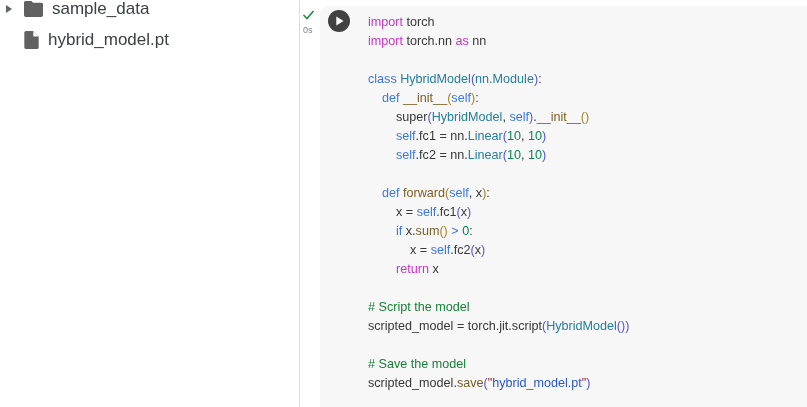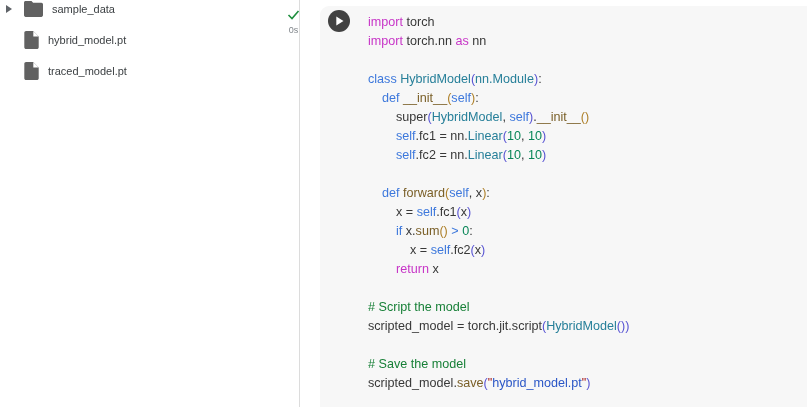--- a/index.html
+++ b/index.html
@@ -7,25 +7,25 @@
     position:relative;width:807px;height:407px;overflow:hidden;background:#fff;
     font-family:"Liberation Sans",sans-serif;
   }
   
   .file-browser{position:absolute;left:0;top:0;width:299px;height:407px;background:#fff;}
   .tree{margin-top:-7px;}
   .row{display:flex;align-items:center;height:31px;cursor:pointer;}
   .arrow-slot{width:24px;padding-left:6px;display:flex;align-items:center;box-sizing:border-box;}
   .arrow{width:0;height:0;border-left:6px solid #5f6368;border-top:4.5px solid transparent;border-bottom:4.5px solid transparent;}
   .tree-icon{flex:0 0 auto;}
-  .row .label{margin-left:9px;font-size:11px;color:#3c4043;}
+  .row .label{margin-left:9px;font-size:17px;color:#3c4043;}
   
   .divider{position:absolute;left:299px;top:0;width:1px;height:407px;background:#dcdcdc;}
   
-  .exec-status{position:absolute;left:280px;top:7px;width:26px;text-align:center;}
+  .exec-status{position:absolute;left:302px;top:7px;width:26px;text-align:left;}
   .exec-time{display:block;font-size:9px;color:#80868b;margin-top:0px;padding-left:1px;}
   
   .cell{position:absolute;left:320px;top:6px;width:487px;height:401px;background:#f7f7f7;border-top-left-radius:9px;}
   .run-btn{position:absolute;left:8px;top:4px;width:22px;height:22px;padding:0;border:none;background:transparent;cursor:pointer;}
   .code{
     position:absolute;left:48px;top:7px;margin:0;
     font-family:Liberation Sans, sans-serif;font-size:12.6px;line-height:19px;
     white-space:pre;cursor:text;
   }
   .cl{height:19px;}
@@ -60,28 +60,20 @@
           <span class="label">sample_data</span>
         </div>
         <div class="row">
           <span class="arrow-slot"></span>
           <svg class="tree-icon" width="15" height="18" viewBox="0 0 16 20">
             <path fill="#616161" d="M2 0h8l6 6v12c0 1.1-.9 2-2 2H2c-1.1 0-2-.9-2-2V2C0 .9.9 0 2 0z"></path>
             <path fill="#ffffff" d="M10 0l6 6h-6z"></path>
           </svg>
           <span class="label">hybrid_model.pt</span>
         </div>
-        <div class="row">
-          <span class="arrow-slot"></span>
-          <svg class="tree-icon" width="15" height="18" viewBox="0 0 16 20">
-            <path fill="#616161" d="M2 0h8l6 6v12c0 1.1-.9 2-2 2H2c-1.1 0-2-.9-2-2V2C0 .9.9 0 2 0z"></path>
-            <path fill="#ffffff" d="M10 0l6 6h-6z"></path>
-          </svg>
-          <span class="label">traced_model.pt</span>
-        </div>
       </div>
   </aside>
 
   <div class="divider"></div>
 
   <div class="exec-status">
     <svg width="13" height="13" viewBox="0 0 13 13">
       <polyline points="1.5,7 5,10.5 11.5,3" fill="none" stroke="#1e8e3e" stroke-width="1.6"></polyline>
     </svg>
     <span class="exec-time">0s</span>

